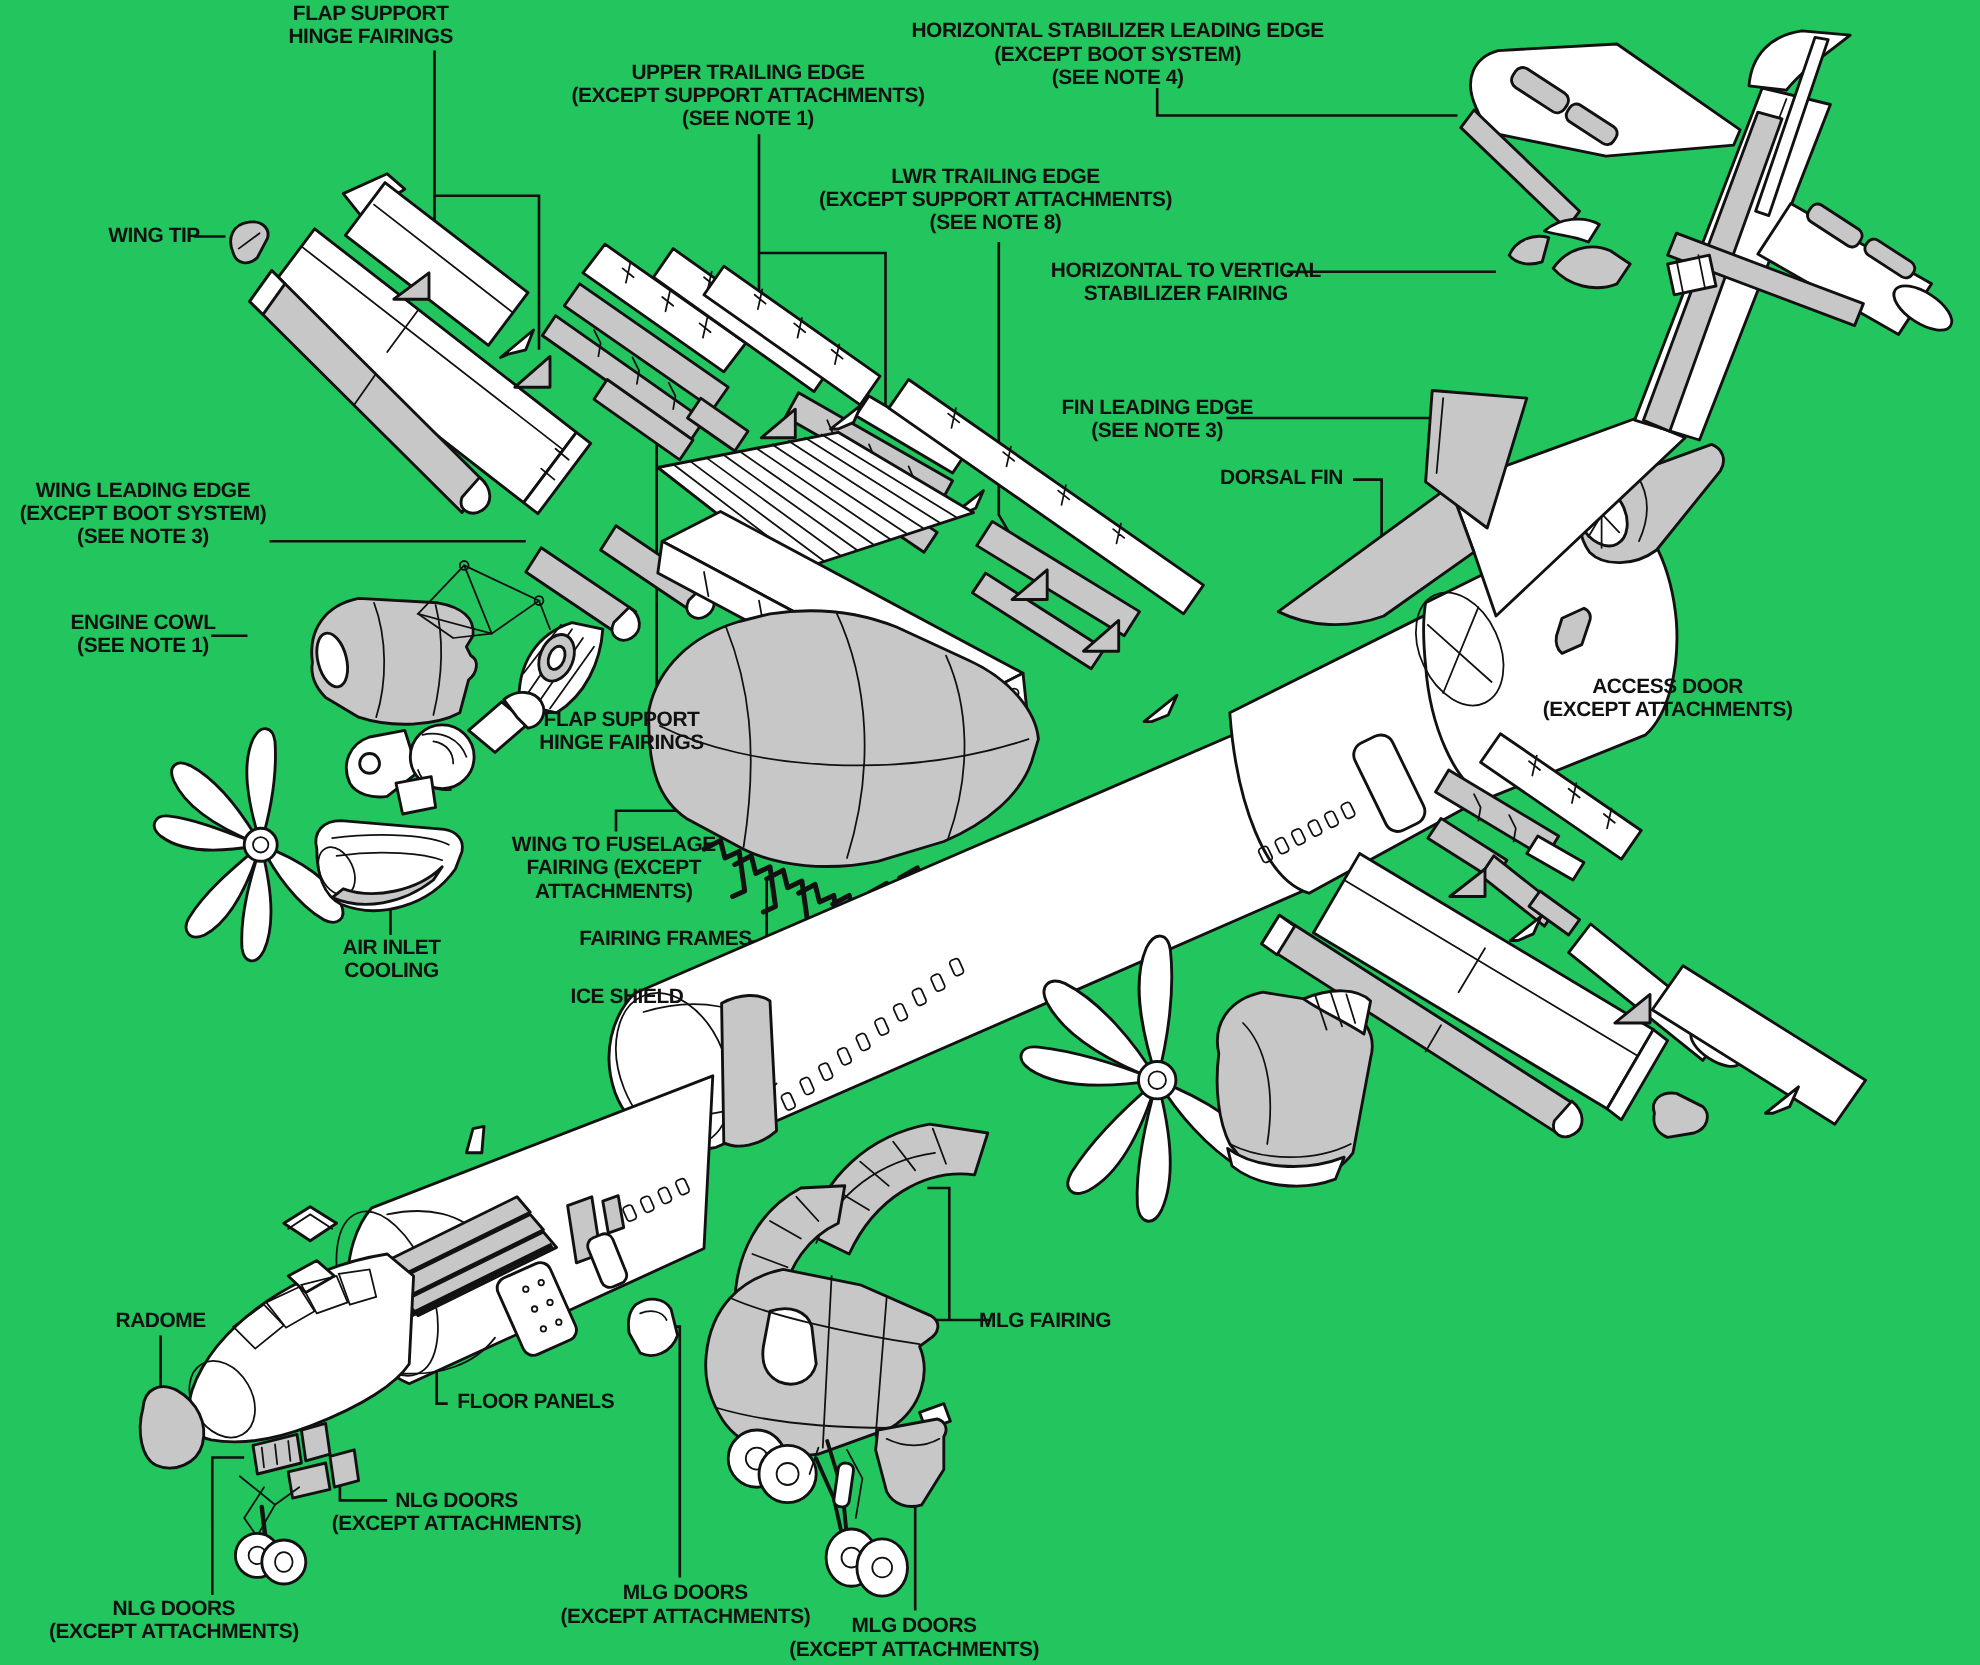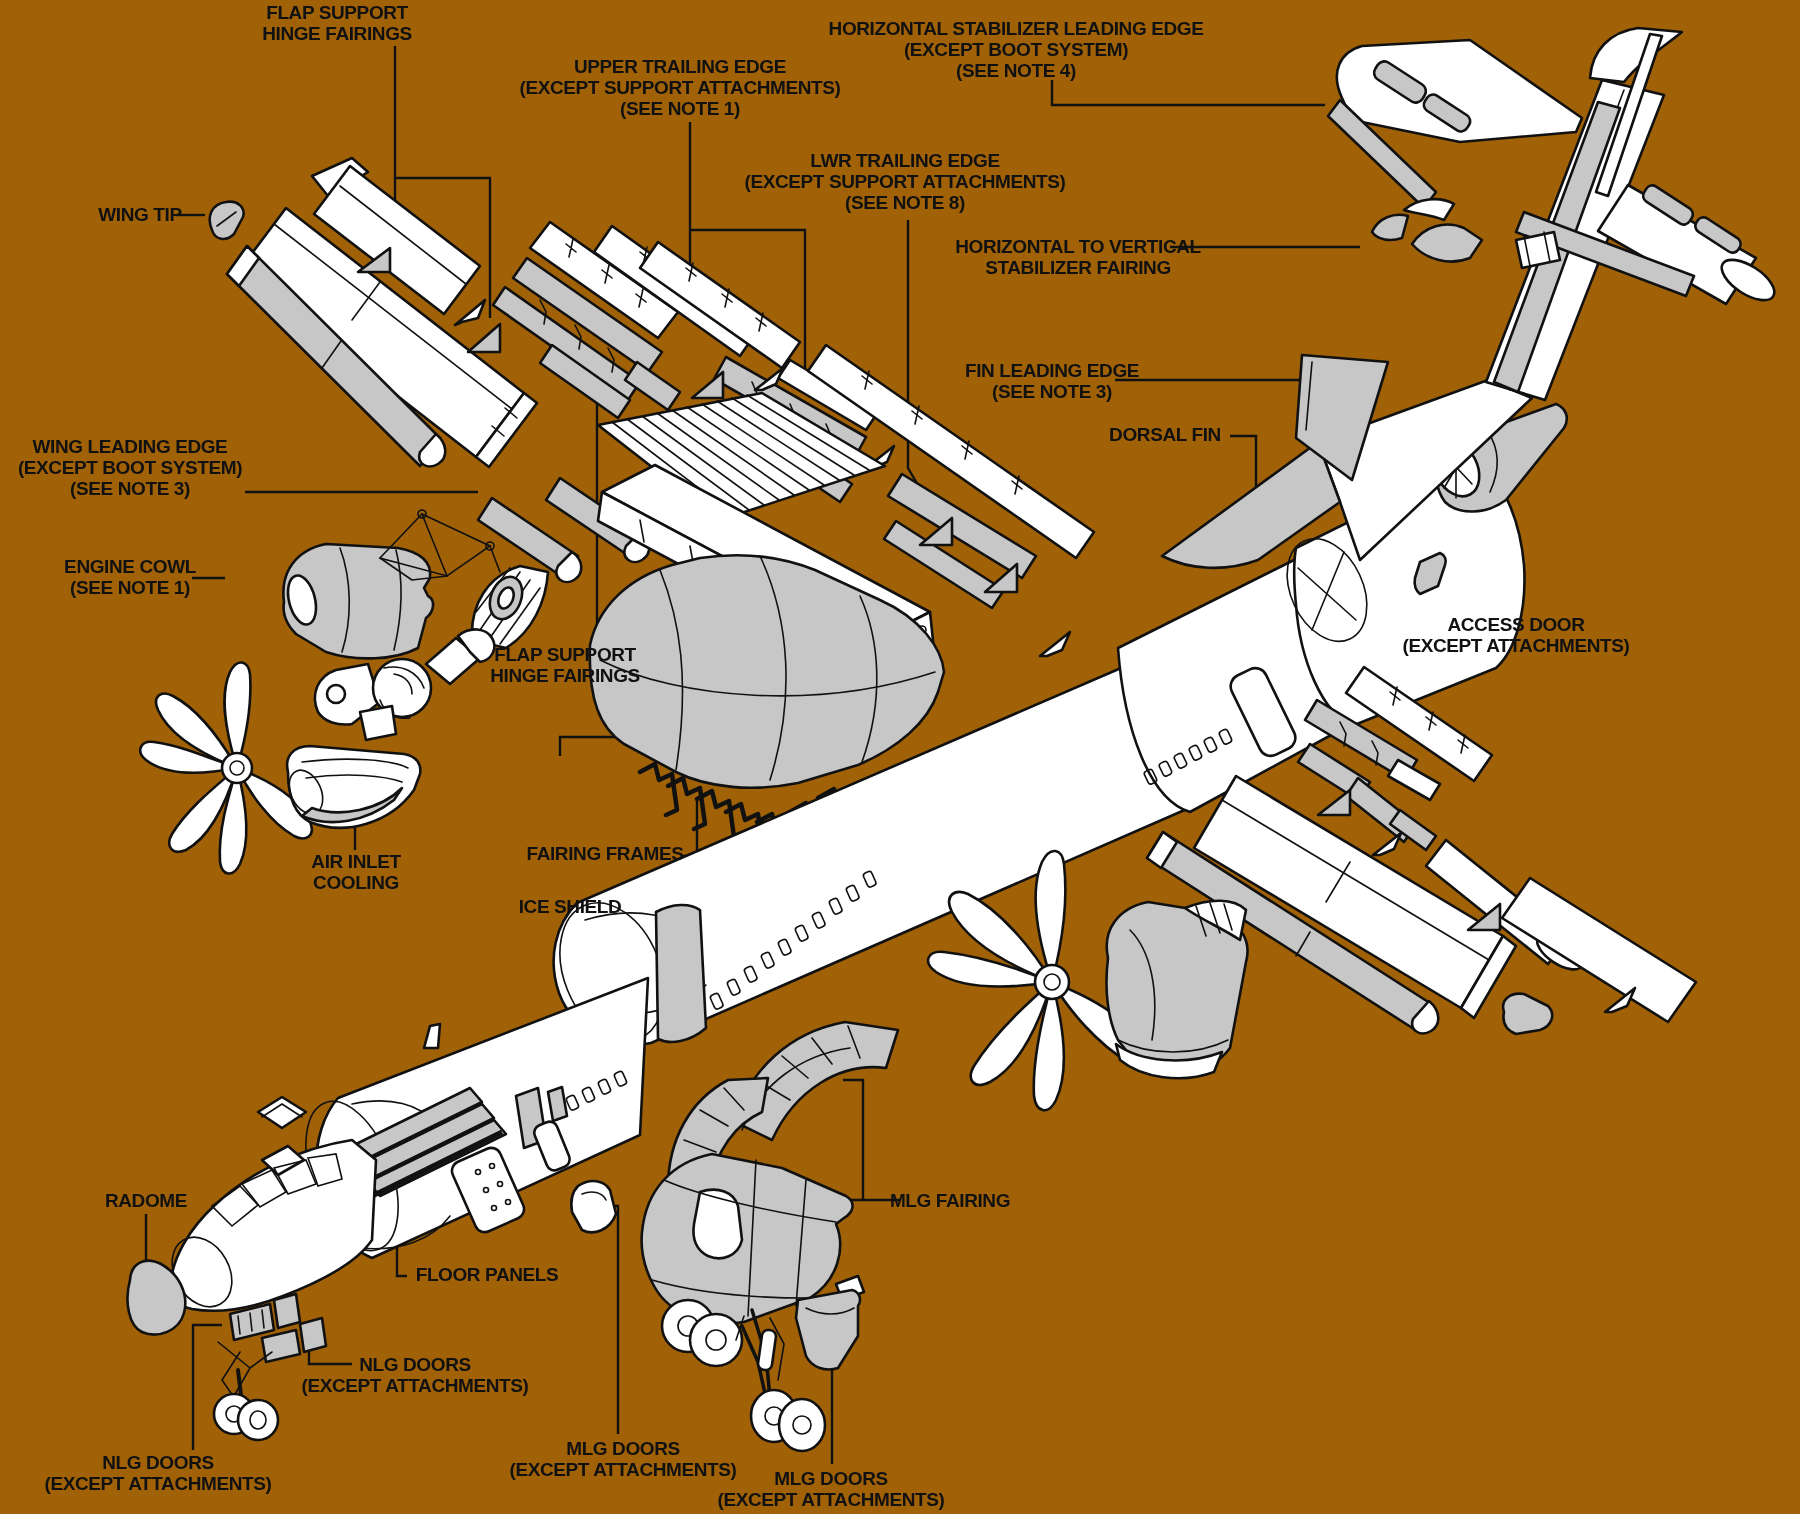--- a/index.html
+++ b/index.html
@@ -1,16 +1,16 @@
 <!DOCTYPE html>
 <html><head>
 <meta charset="utf-8">
 <style>
   html,body{margin:0;padding:0;background:#fff;}
-  .stage{position:relative;width:1800px;height:1514px;background:#a16207;overflow:hidden;
+  .stage{position:relative;width:1800px;height:1514px;background:#22c55e;overflow:hidden;
          font-family:"Liberation Sans","DejaVu Sans",sans-serif;}
   .stage svg{position:absolute;left:0;top:0;}
   .lbl{position:absolute;transform:translateX(-50%);text-align:center;
        font-size:19px;font-weight:700;line-height:21px;letter-spacing:-0.4px;
        color:#111;white-space:pre-line;}
   .part{stroke:#111;stroke-width:2.6;stroke-linejoin:round;stroke-linecap:round;}
   .w{fill:#ffffff;}
   .g{fill:#c7c7c7;}
   .thin{stroke:#111;stroke-width:1.6;fill:none;stroke-linecap:round;}
   .ldr{stroke:#111;stroke-width:2.4;fill:none;stroke-linejoin:miter;stroke-linecap:butt;}
@@ -446,20 +446,23 @@
   <div class="lbl" style="left:1165px;top:424px">DORSAL FIN</div>
   <div class="lbl" style="left:130px;top:436px">WING LEADING EDGE
 (EXCEPT BOOT SYSTEM)
 (SEE NOTE 3)</div>
   <div class="lbl" style="left:130px;top:556px">ENGINE COWL
 (SEE NOTE 1)</div>
   <div class="lbl" style="left:565px;top:644px">FLAP SUPPORT
 HINGE FAIRINGS</div>
   <div class="lbl" style="left:1516px;top:614px">ACCESS DOOR
 (EXCEPT ATTACHMENTS)</div>
+  <div class="lbl" style="left:558px;top:758px">WING TO FUSELAGE
+FAIRING (EXCEPT
+ATTACHMENTS)</div>
   <div class="lbl" style="left:605px;top:843px">FAIRING FRAMES</div>
   <div class="lbl" style="left:356px;top:851px">AIR INLET
 COOLING</div>
   <div class="lbl" style="left:570px;top:896px">ICE SHIELD</div>
   <div class="lbl" style="left:146px;top:1190px">RADOME</div>
   <div class="lbl" style="left:487px;top:1264px">FLOOR PANELS</div>
   <div class="lbl" style="left:415px;top:1354px">NLG DOORS
 (EXCEPT ATTACHMENTS)</div>
   <div class="lbl" style="left:158px;top:1452px">NLG DOORS
 (EXCEPT ATTACHMENTS)</div>

